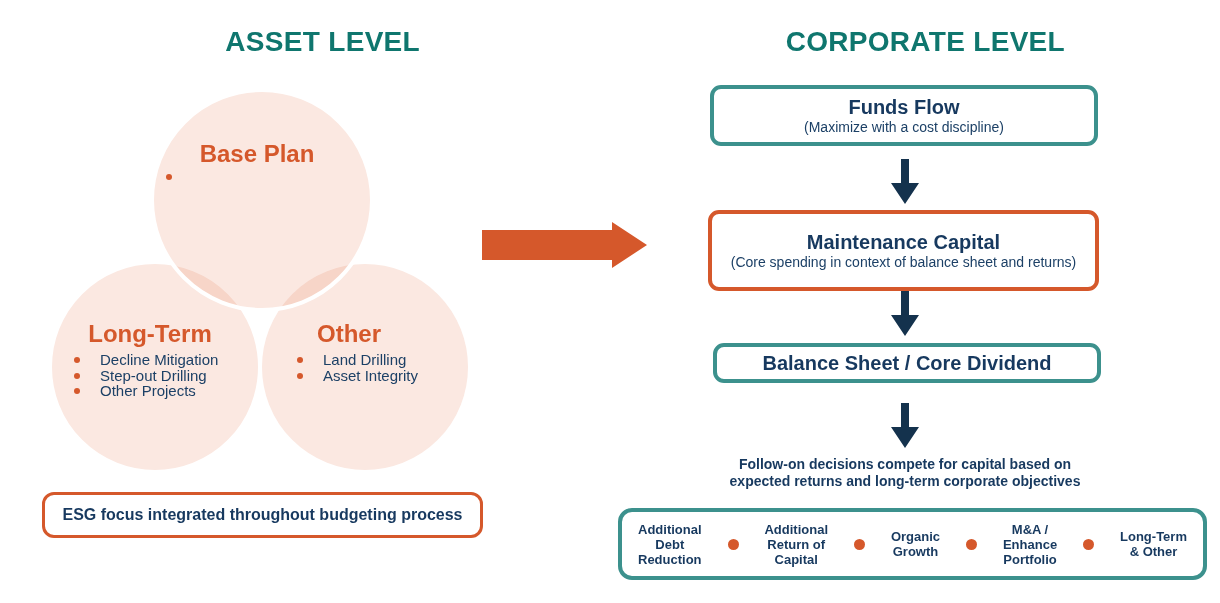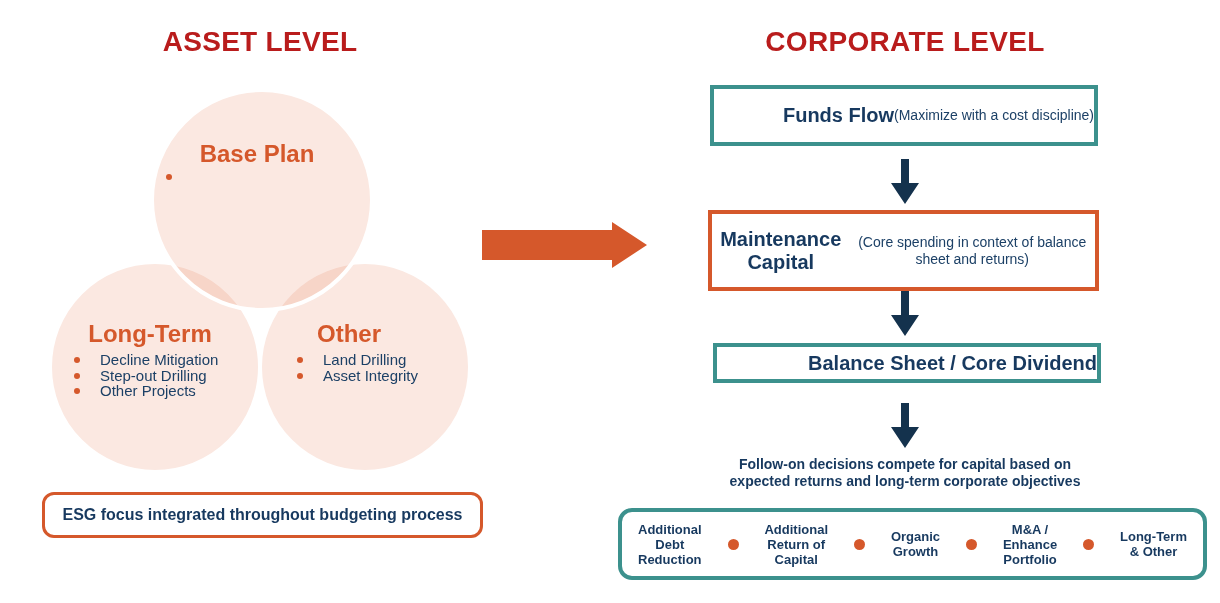--- a/index.html
+++ b/index.html
@@ -1,28 +1,28 @@
 <!DOCTYPE html>
 <html><head>
 <meta charset="utf-8">
 <style>
   html,body{margin:0;padding:0;background:#ffffff;}
   body{width:1220px;height:603px;position:relative;overflow:hidden;
        font-family:"Liberation Sans",sans-serif;-webkit-font-smoothing:antialiased;}
   .abs{position:absolute;}
-  .header{font-weight:bold;font-size:28px;color:#b91c1c;text-align:center;letter-spacing:.3px;}
+  .header{font-weight:bold;font-size:28px;color:#0f766e;text-align:right;letter-spacing:.3px;}
   .circle-title{font-weight:bold;font-size:24px;color:#D5582B;text-align:center;}
   .bullet-row{display:flex;align-items:flex-start;}
   .bullet-dot{width:6px;height:6px;border-radius:50%;background:#D5582B;flex:0 0 6px;margin-top:5px;}
   .bullet-text{font-size:15px;line-height:15.5px;color:#1C4066;white-space:pre-line;}
   .esg-box{box-sizing:border-box;border:3px solid #D5582B;border-radius:12px;
            display:flex;align-items:center;justify-content:center;}
   .esg-text{font-weight:bold;font-size:16px;color:#17395F;text-align:center;}
-  .flow-box{box-sizing:border-box;border-radius:0;background:#fff;
-            display:flex;flex-direction:row;align-items:center;justify-content:flex-end;text-align:center;}
+  .flow-box{box-sizing:border-box;border-radius:11px;background:#fff;
+            display:flex;flex-direction:column;align-items:center;justify-content:center;text-align:center;}
   .flow-box.teal{border:4px solid #3C918D;}
   .flow-box.orange{border:4px solid #D5582B;}
   .flow-title{font-weight:bold;font-size:20px;line-height:23px;color:#17395F;}
   .flow-sub{font-size:14px;line-height:17px;color:#1C4066;}
   .followon{font-weight:bold;font-size:14px;line-height:17px;color:#17395F;
             text-align:center;white-space:pre-line;}
   .options-box{box-sizing:border-box;border:4px solid #3C918D;border-radius:14px;
                display:flex;flex-direction:row;align-items:center;justify-content:space-between;
                padding:0 16px;}
   .option-item{font-weight:bold;font-size:13px;line-height:15px;color:#17395F;

